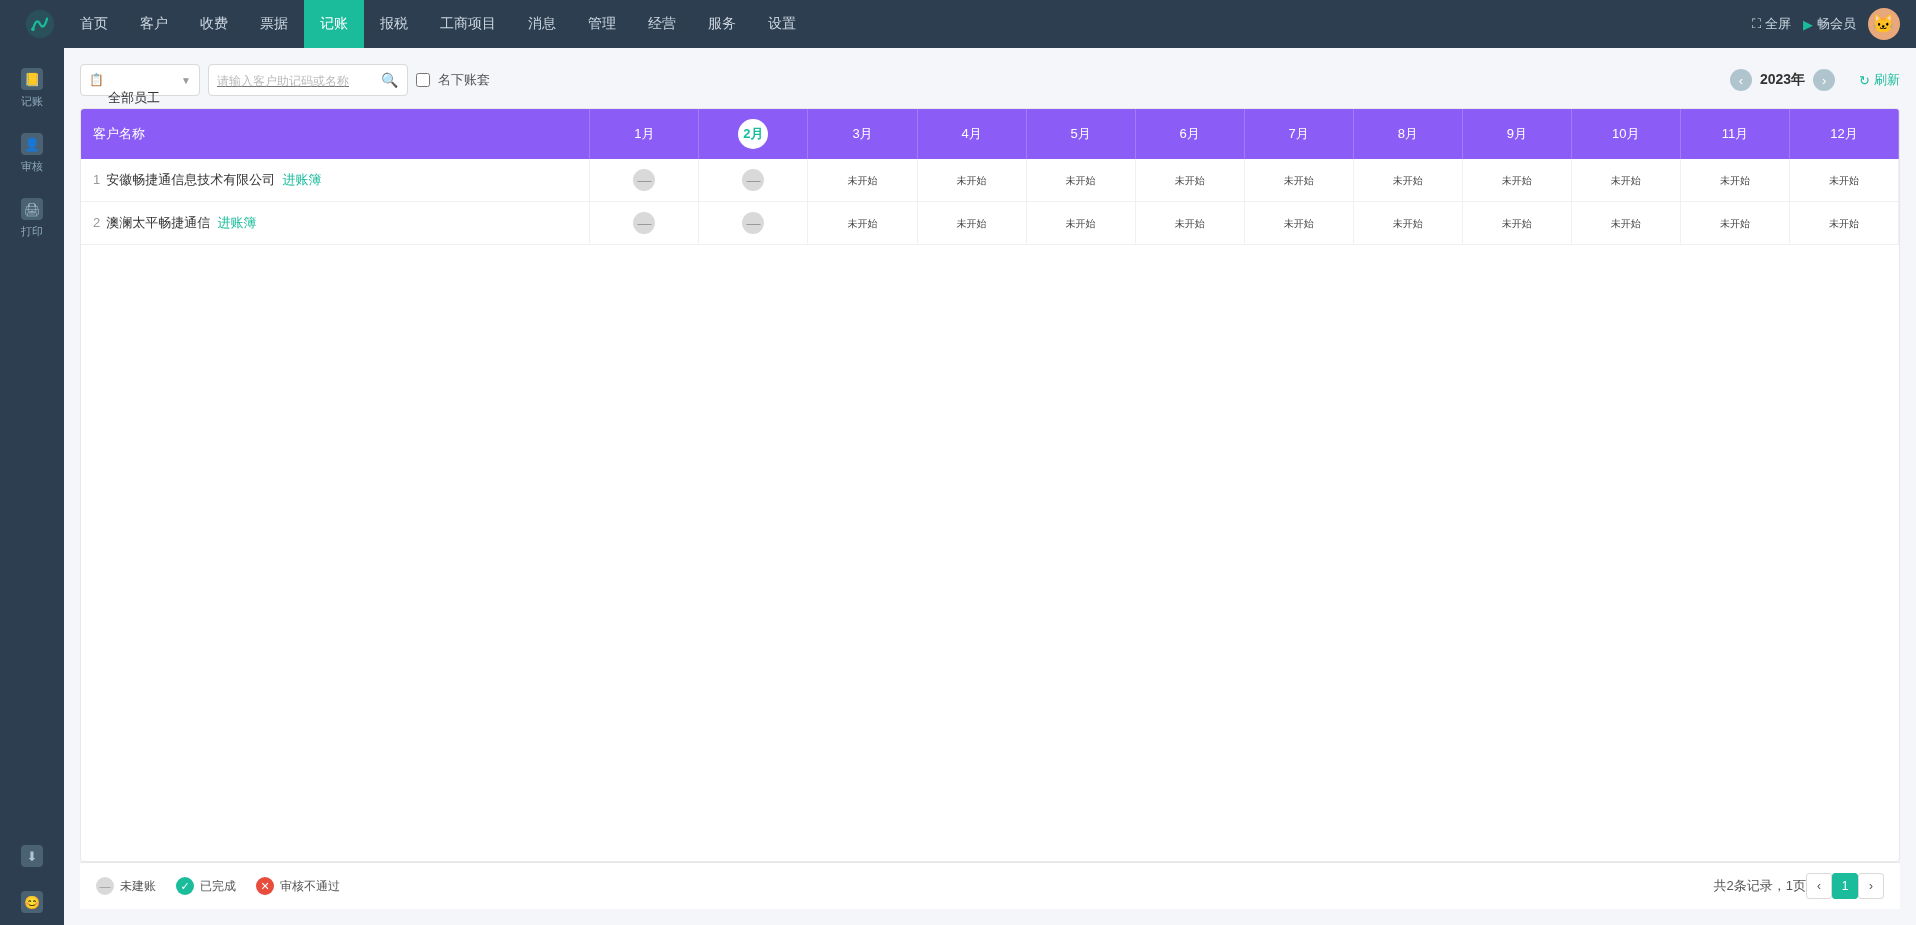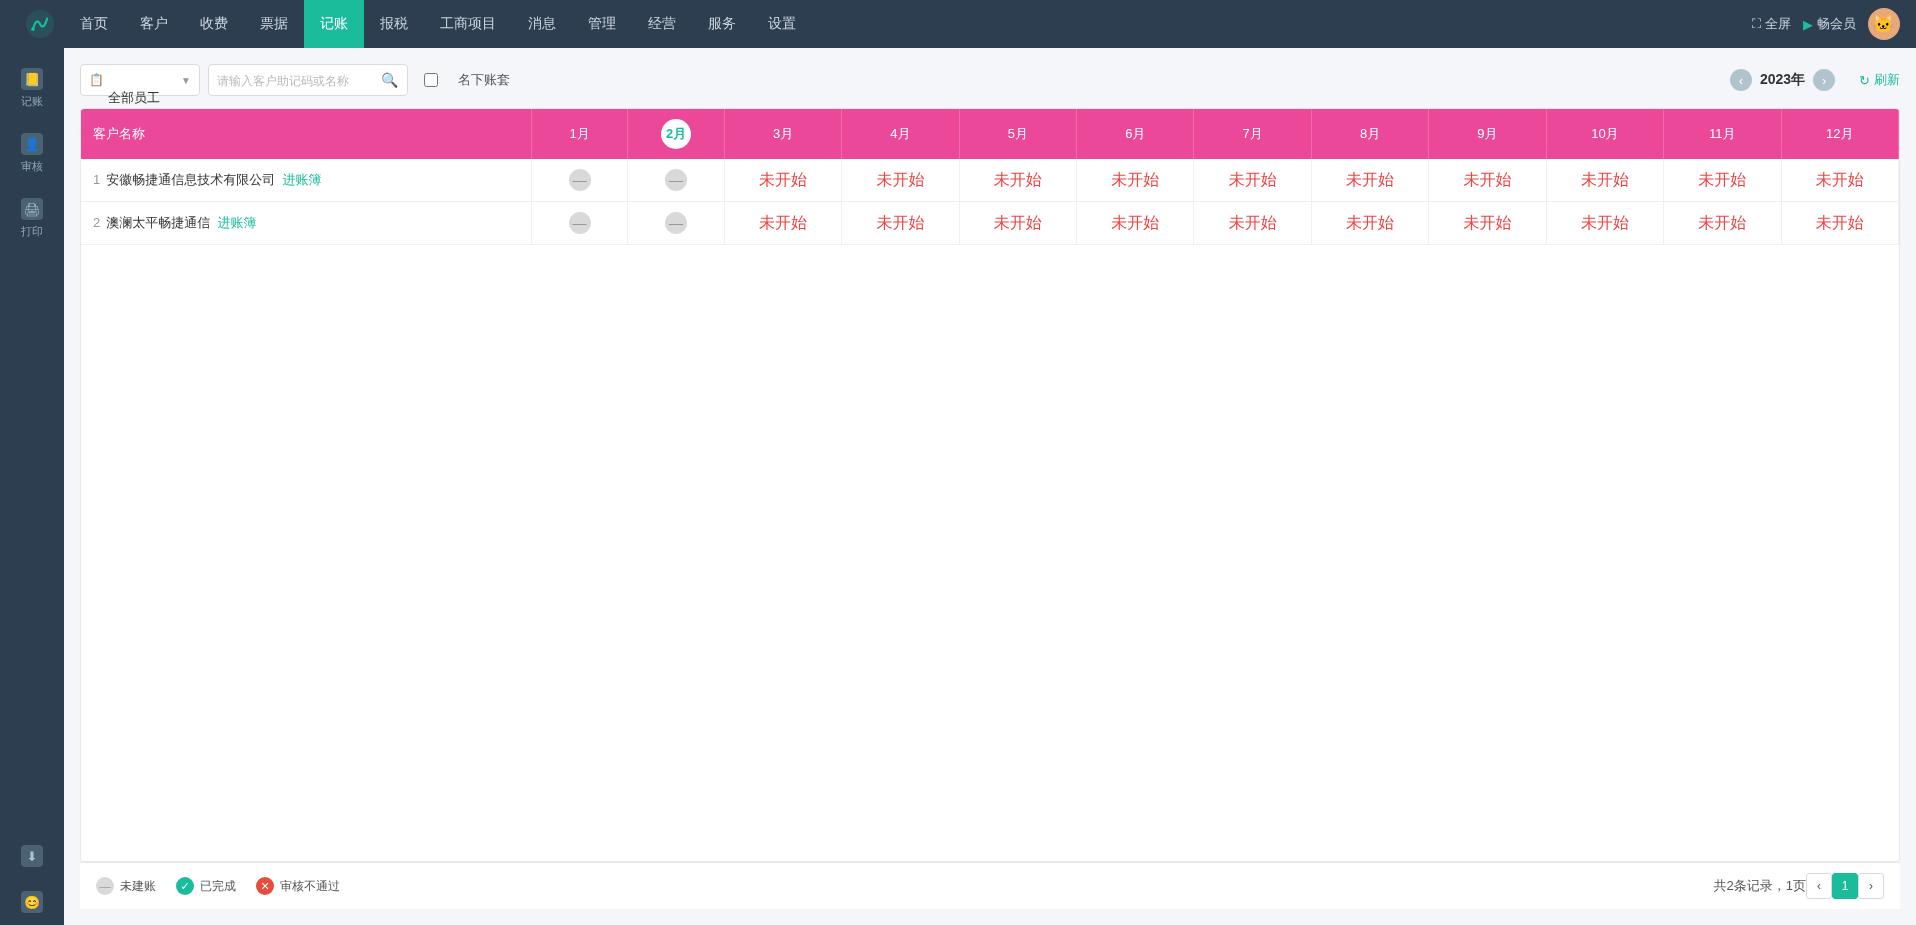--- a/index.html
+++ b/index.html
@@ -55,38 +55,38 @@
       background: #fff; padding: 0 8px; height: 32px; gap: 4px; cursor: pointer; min-width: 120px;
     }
     .filter-select .fs-icon { font-size: 12px; color: #f5a623; }
     .filter-select .fs-text { color: #333; font-size: 13px; flex: 1; margin-top: 36px; }
     .filter-select .fs-arrow { color: #999; font-size: 10px; }
     .search-input-wrap {
       display: flex; align-items: center; border: 1px solid #d9d9d9; border-radius: 4px;
       background: #fff; padding: 0 8px; height: 32px; gap: 4px; min-width: 200px;
     }
     .search-input-wrap input {
-      border: none; outline: none; font-size: 13px; color: #14532d; width: 160px; background: transparent;
+      border: none; outline: none; font-size: 13px; color: #737373; width: 160px; background: transparent; text-decoration: underline;
     }
     .search-input-wrap input::placeholder { color: #bbb; font-size: 12px; }
     .search-btn { cursor: pointer; color: #999; font-size: 14px; }
-    .checkbox-wrap { display: flex; align-items: center; gap: 20px; cursor: pointer; color: #555; font-size: 13px; margin-left: 8px; }
+    .checkbox-wrap { display: flex; align-items: center; gap: 8px; cursor: pointer; color: #555; font-size: 13px; }
     .checkbox-wrap input[type=checkbox] { width: 14px; height: 14px; }
     .year-nav { display: flex; align-items: center; gap: 8px; margin-left: auto; }
     .year-nav-btn {
       width: 22px; height: 22px; border-radius: 50%; border: none; background: #b0c4ce;
       color: #fff; cursor: pointer; display: flex; align-items: center; justify-content: center; font-size: 13px;
     }
     .year-text { font-size: 14px; color: #333; font-weight: 700; }
     .refresh-btn { display: flex; align-items: center; gap: 4px; cursor: pointer; color: #1abc9c; font-size: 13px; margin-left: 16px; }
 
     
     .data-table { background: #fff; border-radius: 4px; overflow: hidden; border: 1px solid #e8e8e8; }
     .data-table table { width: 100%; border-collapse: collapse; }
-    .data-table thead tr { background: #ec4899; }
+    .data-table thead tr { background: #8b5cf6; }
     .data-table thead th {
       color: #fff; font-weight: 500; padding: 10px 12px; text-align: center;
       font-size: 13px; border-right: 1px solid rgba(255,255,255,0.2); white-space: nowrap;
     }
     .data-table thead th:first-child { text-align: left; }
     .month-active-wrap {
       display: inline-flex; align-items: center; justify-content: center;
       background: #fff; color: #1abc9c; border-radius: 50%; width: 30px; height: 30px;
       font-weight: bold;
     }
@@ -95,21 +95,21 @@
       padding: 10px 12px; text-align: center; font-size: 13px; color: #555;
       border-right: 1px solid #f0f0f0; white-space: nowrap;
     }
     .data-table tbody td:first-child { text-align: left; color: #333; }
     .row-num { color: #999; margin-right: 6px; }
     .link-text { color: #1abc9c; cursor: pointer; text-decoration: none; }
     .status-dash {
       display: inline-flex; align-items: center; justify-content: center;
       width: 22px; height: 22px; border-radius: 50%; background: #d9d9d9; color: #999; font-size: 14px;
     }
-    .not-started { color: #ef4444; font-size: 16px; }
+    .not-started { color: #404040; font-size: 10px; }
 
     
     .footer-bar {
       display: flex; align-items: center; padding: 10px 16px; background: #fff;
       border-top: 1px solid #e8e8e8; gap: 20px; flex-wrap: wrap;
     }
     .legend-item { display: flex; align-items: center; gap: 6px; font-size: 12px; color: #555; }
     .legend-dot {
       width: 18px; height: 18px; border-radius: 50%; display: flex; align-items: center; justify-content: center; font-size: 11px;
     }

